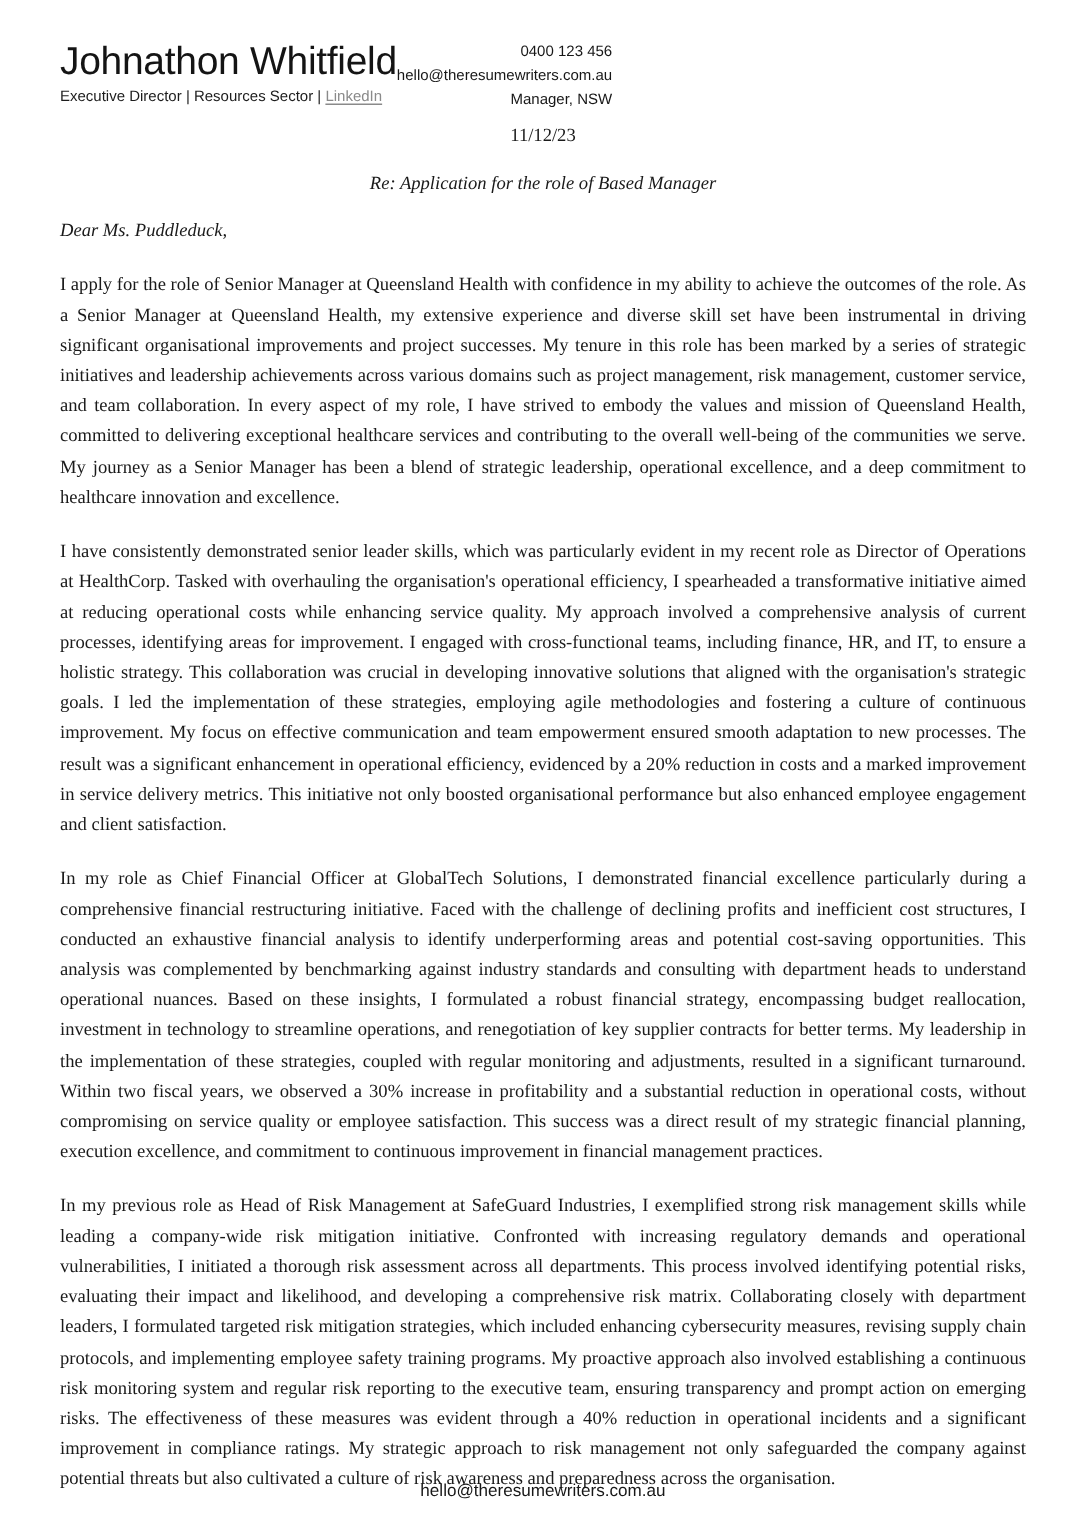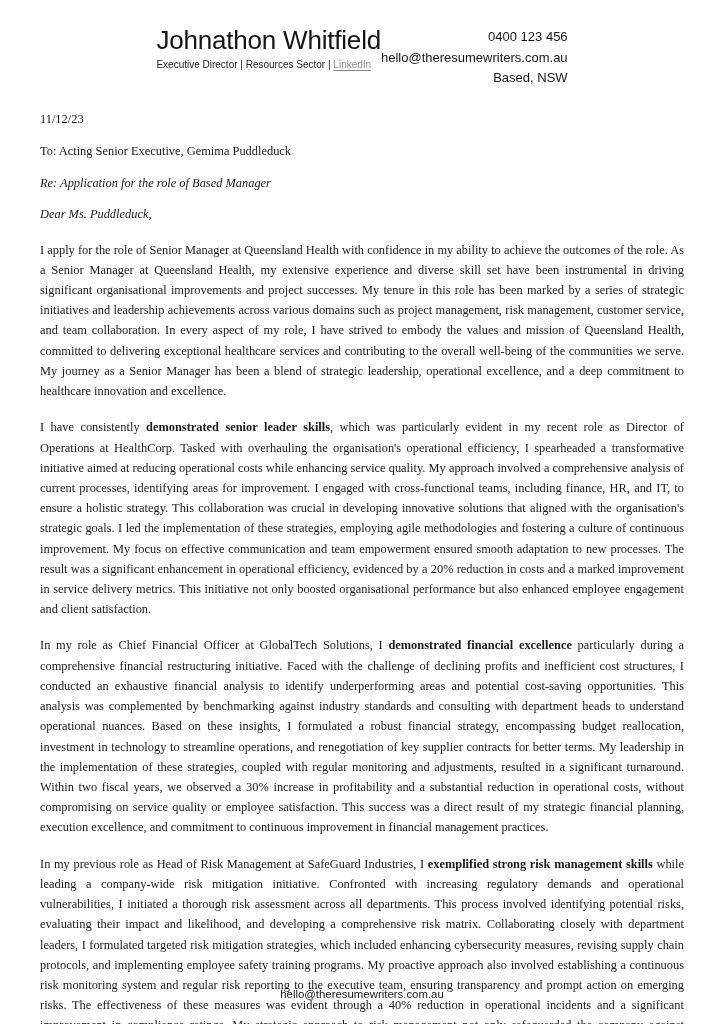--- a/index.html
+++ b/index.html
@@ -21,21 +21,21 @@
     height: 1024px;
     box-sizing: border-box;
     padding: 0 40px;
     background: #ffffff;
   }
 
   
   .letterhead {
     display: flex;
     align-items: flex-start;
-    justify-content: center;
+    justify-content: flex-start;
     padding-top: 26px;
   }
   .identity {
     flex: 0 1 auto;
   }
   .full-name {
     font-family: "Liberation Sans", sans-serif;
     font-size: 26px;
     font-weight: 400;
     letter-spacing: -0.2px;
@@ -54,33 +54,34 @@
   }
   .tagline .sep { color: #1c1c1c; }
   .linkedin-link {
     color: #8a8a8a;
     text-decoration: underline;
     text-underline-offset: 1.5px;
   }
 
   .contact-block {
     font-family: "Liberation Sans", sans-serif;
-    font-size: 13px;
+    font-size: 10px;
     line-height: 1.58;
     text-align: right;
     color: #171717;
     padding-top: 1px;
     white-space: nowrap;
   }
 
   
   .letter-meta {
-    margin-top: 22px;
+    margin-top: 8px;
     font-size: 12.4px;
     line-height: 1.45;
+    text-align: center;
   }
   .meta-line { margin: 0 0 14px 0; }
   .meta-line:last-child { margin-bottom: 0; }
   .meta-line.subject { font-style: italic; }
 
   .salutation {
     margin: 14px 0 0 0;
     font-size: 12.4px;
     font-style: italic;
   }
@@ -91,21 +92,21 @@
   }
   .letter-body p {
     margin: 16px 0 13px 0;
     font-size: 12.4px;
     line-height: 1.63;
     text-align: justify;
     text-justify: inter-word;
     hyphens: none;
   }
   .letter-body p:last-child { margin-bottom: 0; }
-  .letter-body b { font-weight: 700; }
+  .letter-body b { font-weight: 400; }
 
   
   .page-footer {
     position: absolute;
     left: 0;
     right: 0;
     bottom: 24px;
     text-align: center;
     font-family: "Liberation Sans", sans-serif;
     font-size: 11.4px;
@@ -118,27 +119,26 @@
 <div class="page">
 
   <div class="letterhead">
     <div class="identity">
       <h1 class="full-name">Johnathon Whitfield</h1>
       <div class="tagline"><span>Executive Director</span><span class="sep"> | </span><span>Resources Sector</span><span class="sep"> | </span><a class="linkedin-link" href="#">LinkedIn</a></div>
     </div>
     <div class="contact-block">
       <div>0400 123 456</div>
       <div>hello@theresumewriters.com.au</div>
-      <div>Based, NSW</div>
+      <div>Manager, NSW</div>
     </div>
   </div>
 
   <div class="letter-meta">
     <p class="meta-line">11/12/23</p>
-    <p class="meta-line">To: Acting Senior Executive, Gemima Puddleduck</p>
     <p class="meta-line subject">Re: Application for the role of Based Manager</p>
   </div>
 
   <p class="salutation">Dear Ms. Puddleduck,</p>
 
   <div class="letter-body">
 
     <p><span>I apply for the role of Senior Manager at Queensland Health with confidence in my ability to achieve the outcomes of the role. As a Senior Manager at Queensland Health, my extensive experience and diverse skill set have been instrumental in driving significant organisational improvements and project successes. My tenure in this role has been marked by a series of strategic initiatives and leadership achievements across various domains such as project management, risk management, customer service, and team collaboration. In every aspect of my role, I have strived to embody the values and mission of Queensland Health, committed to delivering exceptional healthcare services and contributing to the overall well-being of the communities we serve. My journey as a Senior Manager has been a blend of strategic leadership, operational excellence, and a deep commitment to healthcare innovation and excellence.</span></p>
 
     <p><span>I have consistently </span><b>demonstrated senior leader skills</b><span>, which was particularly evident in my recent role as Director of Operations at HealthCorp. Tasked with overhauling the organisation's operational efficiency, I spearheaded a transformative initiative aimed at reducing operational costs while enhancing service quality. My approach involved a comprehensive analysis of current processes, identifying areas for improvement. I engaged with cross-functional teams, including finance, HR, and IT, to ensure a holistic strategy. This collaboration was crucial in developing innovative solutions that aligned with the organisation's strategic goals. I led the implementation of these strategies, employing agile methodologies and fostering a culture of continuous improvement. My focus on effective communication and team empowerment ensured smooth adaptation to new processes. The result was a significant enhancement in operational efficiency, evidenced by a 20% reduction in costs and a marked improvement in service delivery metrics. This initiative not only boosted organisational performance but also enhanced employee engagement and client satisfaction.</span></p>

